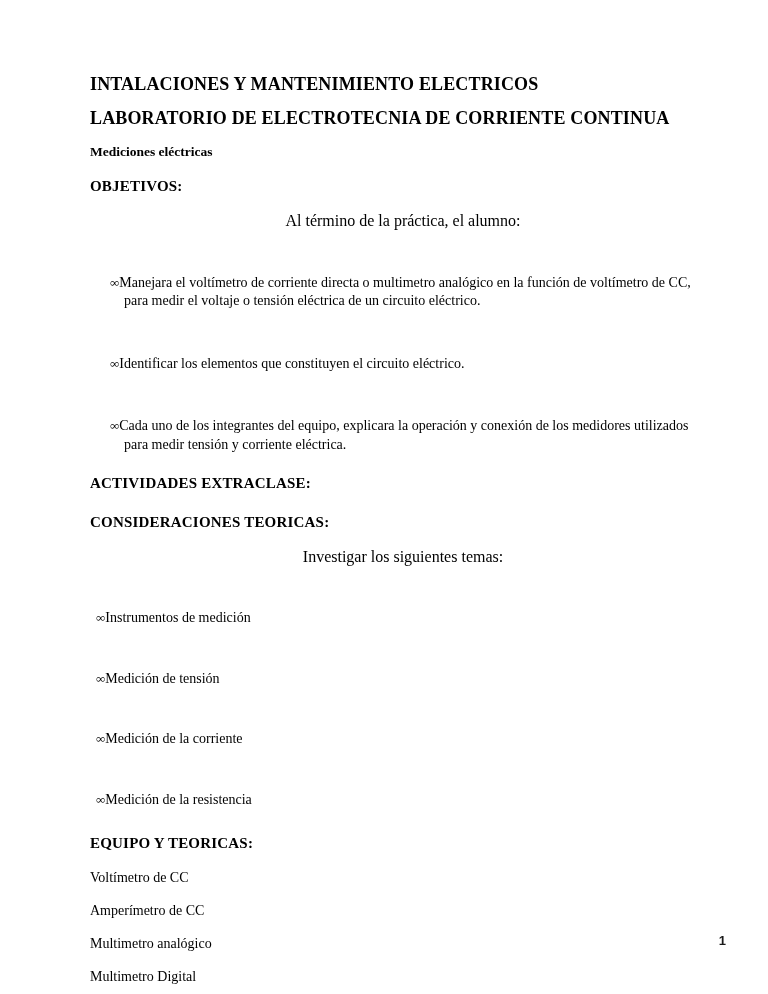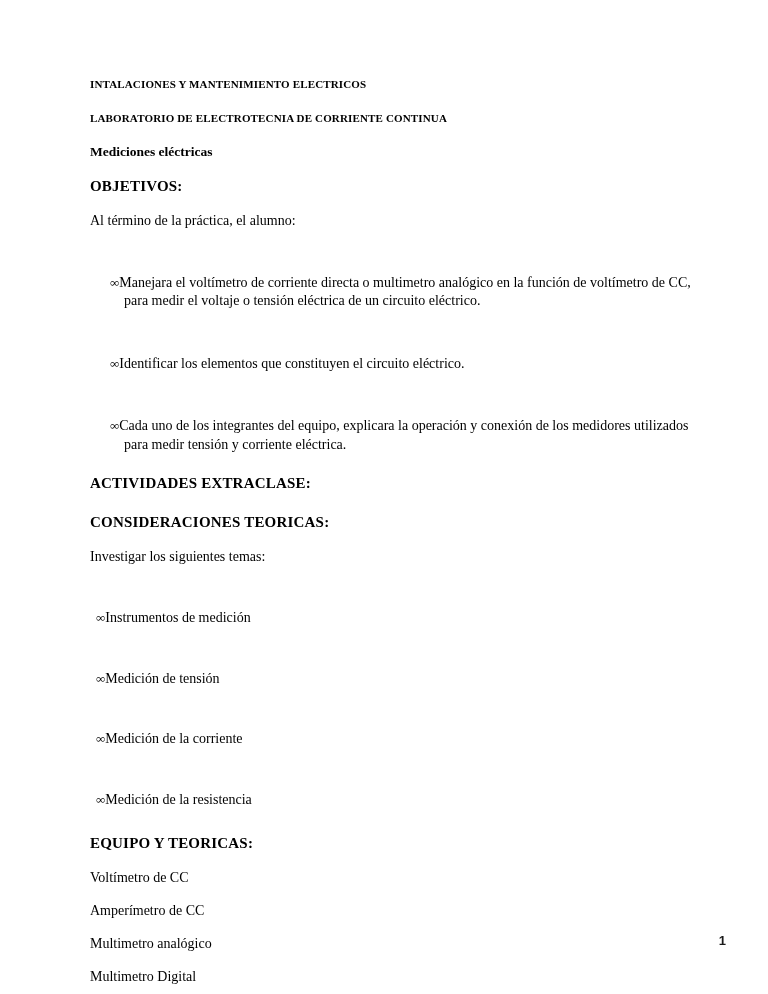--- a/index.html
+++ b/index.html
@@ -36,21 +36,21 @@
   
   .heading {
     font-weight: bold;
     font-size: 14.5px;
     line-height: 17px;
     letter-spacing: 0.1px;
     margin: 0 0 16.5px 0;
   }
   .heading-caps {
     font-weight: bold;
-    font-size: 11px;
+    font-size: 18px;
     line-height: 17px;
     letter-spacing: 0.15px;
     margin: 0 0 16.5px 0;
   }
   .heading-sub {
     font-weight: bold;
     font-size: 13.5px;
     line-height: 17px;
     margin: 0 0 16.5px 0;
   }
@@ -58,24 +58,24 @@
   .heading-section {
     font-weight: bold;
     font-size: 15px;
     line-height: 18px;
     letter-spacing: 0.2px;
     margin: 0 0 17px 0;
   }
 
   
   .para {
-    font-size: 14px;
+    font-size: 16px;
     line-height: 18px;
     margin: 0 0 16.5px 0;
-    text-align: left;
+    text-align: center;
   }
   .para-wrap {
     font-size: 14px;
     line-height: 19px;
     margin: 0 0 17px 0;
   }
 
   
   .bullet-list {
     list-style: none;

